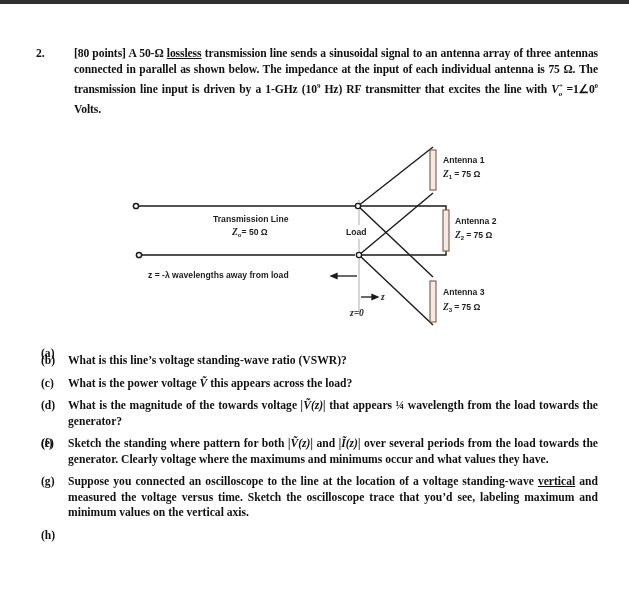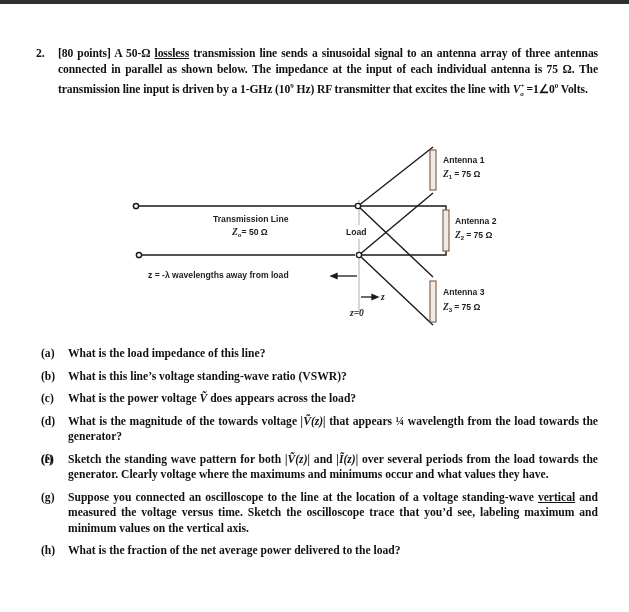--- a/index.html
+++ b/index.html
@@ -8,21 +8,21 @@
     background: #ffffff;
     font-family: "Liberation Serif", serif;
     color: #111;
   }
   .topbar { position: absolute; left: 0; top: 0; width: 629px; height: 4px; background: #2e2f31; }
   .problem-head {
     position: absolute; left: 36px; top: 46px; width: 562px;
     font-size: 11.6px; line-height: 16px; font-weight: bold; letter-spacing: -0.1px;
   }
   .problem-head .num { position: absolute; left: 0; top: 0; }
-  .problem-head .body { margin-left: 22px; text-align: justify; }
+  .problem-head .body { margin-left: 38px; text-align: justify; }
   .u { text-decoration: underline; }
   .diagram { position: absolute; left: 0; top: 0; width: 629px; height: 340px; }
   .dlabel { font-family: "Liberation Sans", sans-serif; font-weight: bold; font-size: 8.6px; fill: #222; }
   .dital { font-family: "Liberation Serif", serif; font-style: italic; font-weight: bold; font-size: 9.5px; fill: #222; }
   .questions {
     position: absolute; left: 36px; top: 346px; width: 562px;
     font-size: 11.6px; line-height: 15.5px; font-weight: bold;
   }
   .q { position: relative; padding-left: 32px; text-align: justify; margin-bottom: 7px; }
   .q .qlbl { position: absolute; left: 5px; top: 0; }
@@ -93,21 +93,21 @@
   </g>
   <g stroke="#1a1a1a" stroke-width="1.3" fill="#1a1a1a">
     <line x1="361" y1="297" x2="374" y2="297"></line>
     <polygon points="378,297 372,294.5 372,299.5"></polygon>
   </g>
   <text class="dital" x="381" y="300">z</text>
   <text class="dital" x="350" y="316">z=0</text>
 </svg>
 
 <div class="questions">
-  <div class="q"><span class="qlbl">(a)</span><span>What is the load impedance of this line?</span></div>
+  <div class="q"><span class="qlbl">(a)</span></div>
   <div class="q"><span class="qlbl">(b)</span><span>What is this line’s voltage standing-wave ratio (VSWR)?</span></div>
-  <div class="q"><span class="qlbl">(c)</span><span>What is the power voltage </span><span class="mathv">Ṽ</span><span> does appears across the load?</span></div>
+  <div class="q"><span class="qlbl">(c)</span><span>What is the power voltage </span><span class="mathv">Ṽ</span><span> this appears across the load?</span></div>
   <div class="q"><span class="qlbl">(d)</span><span>What is the magnitude of the towards voltage </span><span class="mathv">|Ṽ(z)|</span><span> that appears ¼ wavelength from the load towards the generator?</span></div>
   <div class="q"><span class="qlbl">(e)</span></div>
-  <div class="q"><span class="qlbl">(f)</span><span>Sketch the standing wave pattern for both </span><span class="mathv">|Ṽ(z)|</span><span> and </span><span class="mathv">|Ĩ(z)|</span><span> over several periods from the load towards the generator. Clearly voltage where the maximums and minimums occur and what values they have.</span></div>
+  <div class="q"><span class="qlbl">(f)</span><span>Sketch the standing where pattern for both </span><span class="mathv">|Ṽ(z)|</span><span> and </span><span class="mathv">|Ĩ(z)|</span><span> over several periods from the load towards the generator. Clearly voltage where the maximums and minimums occur and what values they have.</span></div>
   <div class="q"><span class="qlbl">(g)</span><span>Suppose you connected an oscilloscope to the line at the location of a voltage standing-wave </span><span class="u">vertical</span><span> and measured the voltage versus time.  Sketch the oscilloscope trace that you’d see, labeling maximum and minimum values on the vertical axis.</span></div>
-  <div class="q"><span class="qlbl">(h)</span><span>What is the fraction of the net average power delivered to the load?</span></div>
+  <div class="q"><span class="qlbl">(h)</span></div>
 </div>
 
 </body></html>

